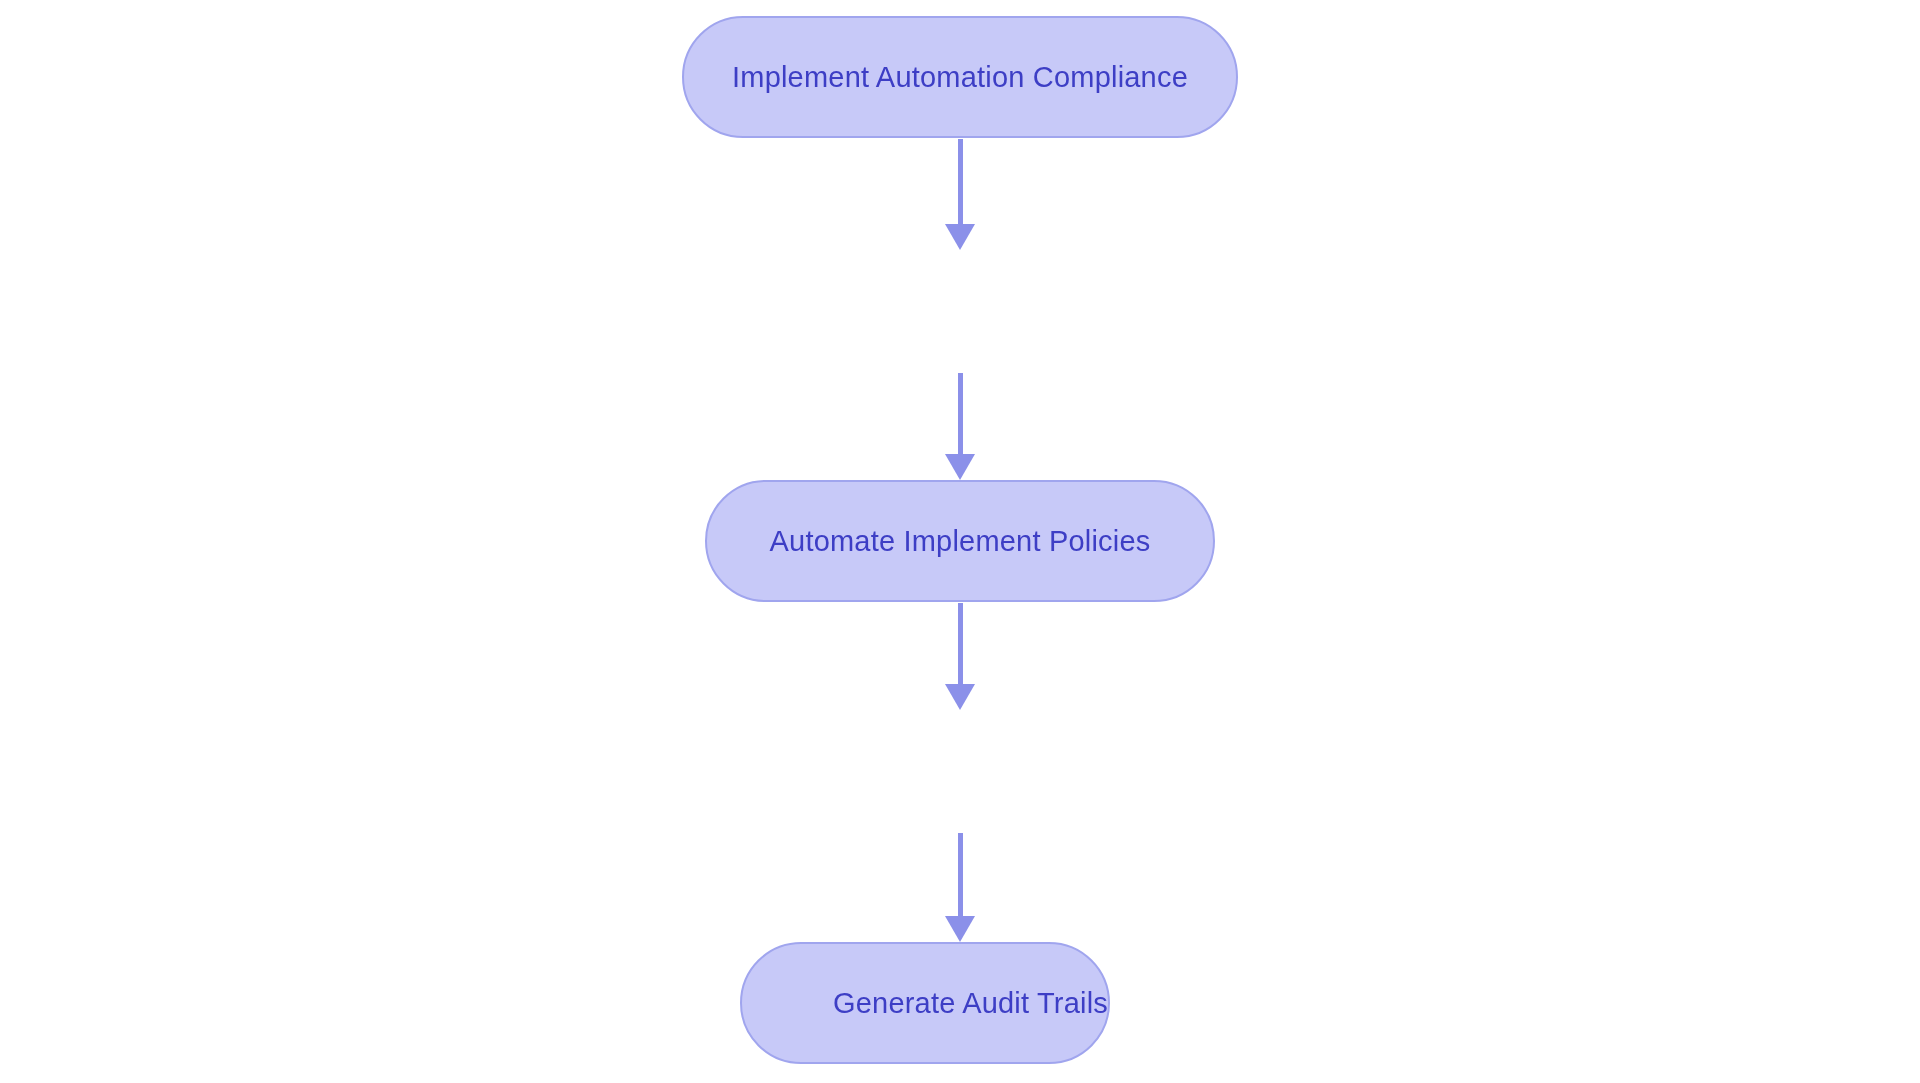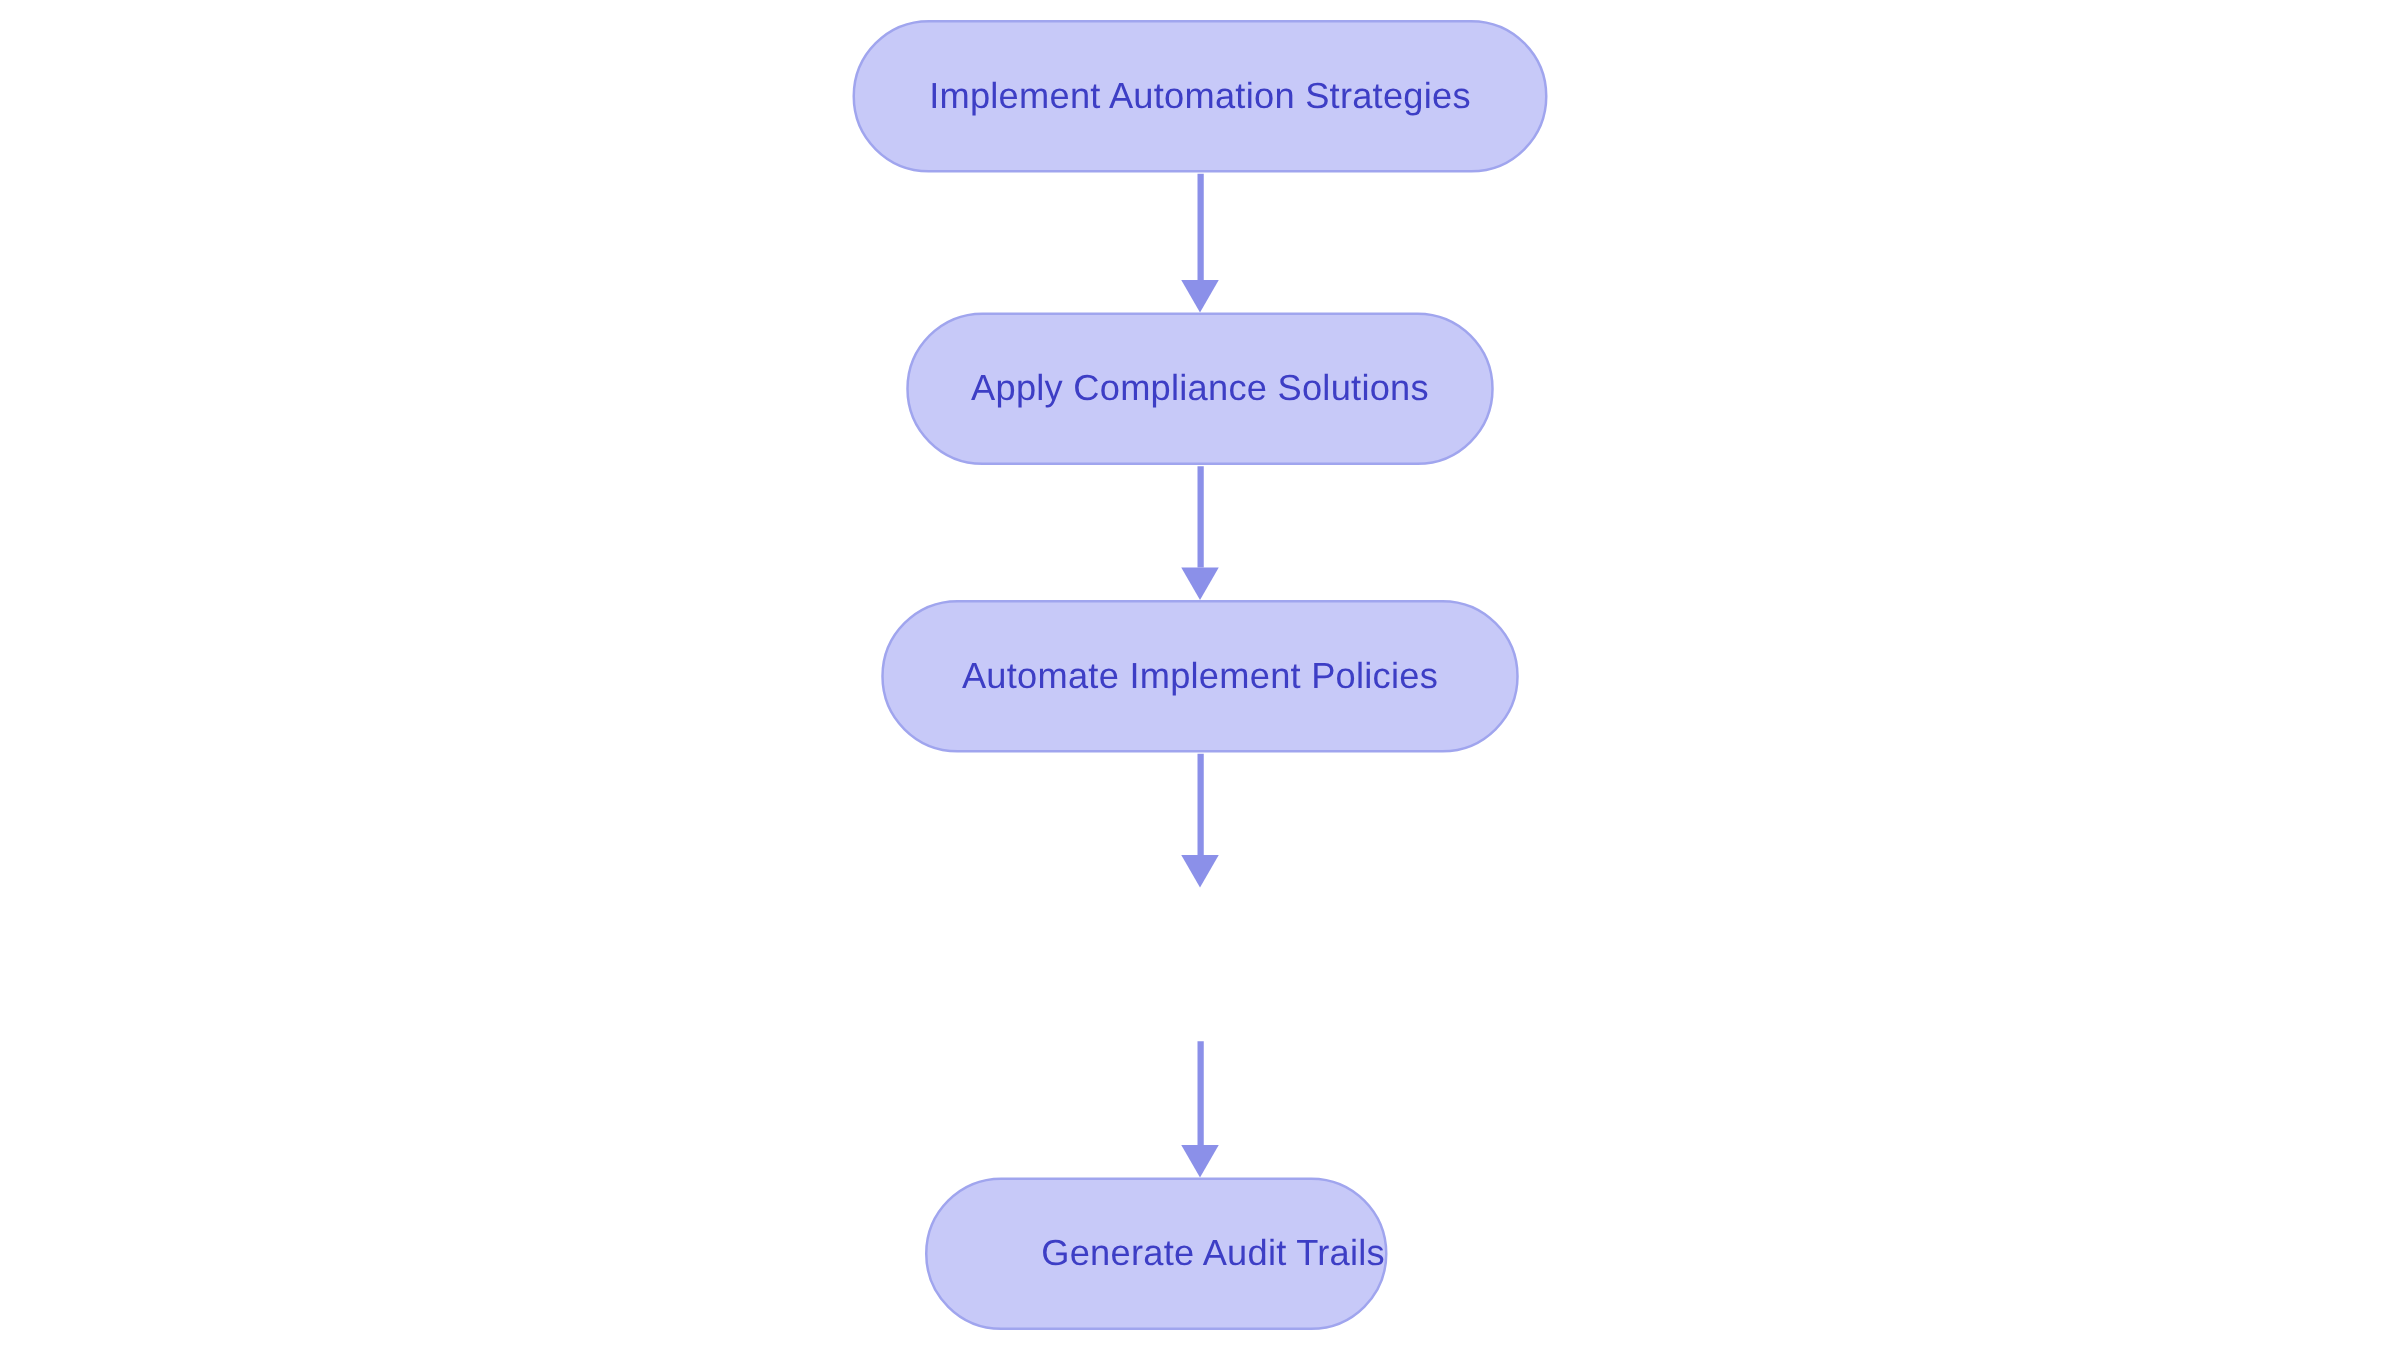--- a/index.html
+++ b/index.html
@@ -65,31 +65,28 @@
     border-right: 15px solid transparent;
     border-top: 26px solid #8b90e9;
   }
 </style>
 </head>
 <body>
 
 <div class="canvas">
 
   <div class="node n1">
-    <span class="node-label">Implement Automation Strategies</span>
+    <span class="node-label">Implement Automation Compliance</span>
   </div>
 
   <div class="arrow a1">
     <span class="arrow-line"></span>
     <span class="arrow-head"></span>
   </div>
 
-  <div class="node n2">
-    <span class="node-label">Apply Compliance Solutions</span>
-  </div>
 
   <div class="arrow a2">
     <span class="arrow-line"></span>
     <span class="arrow-head"></span>
   </div>
 
   <div class="node n3">
     <span class="node-label">Automate Implement Policies</span>
   </div>
 

